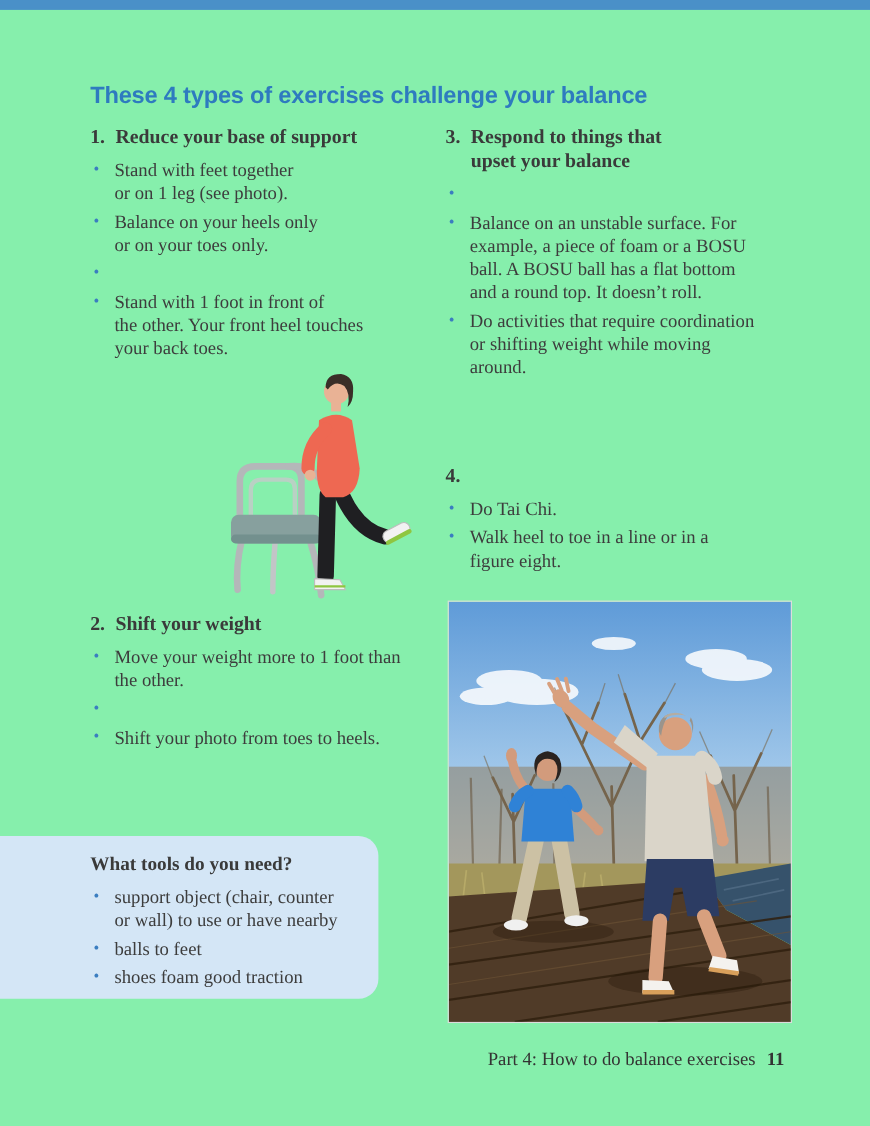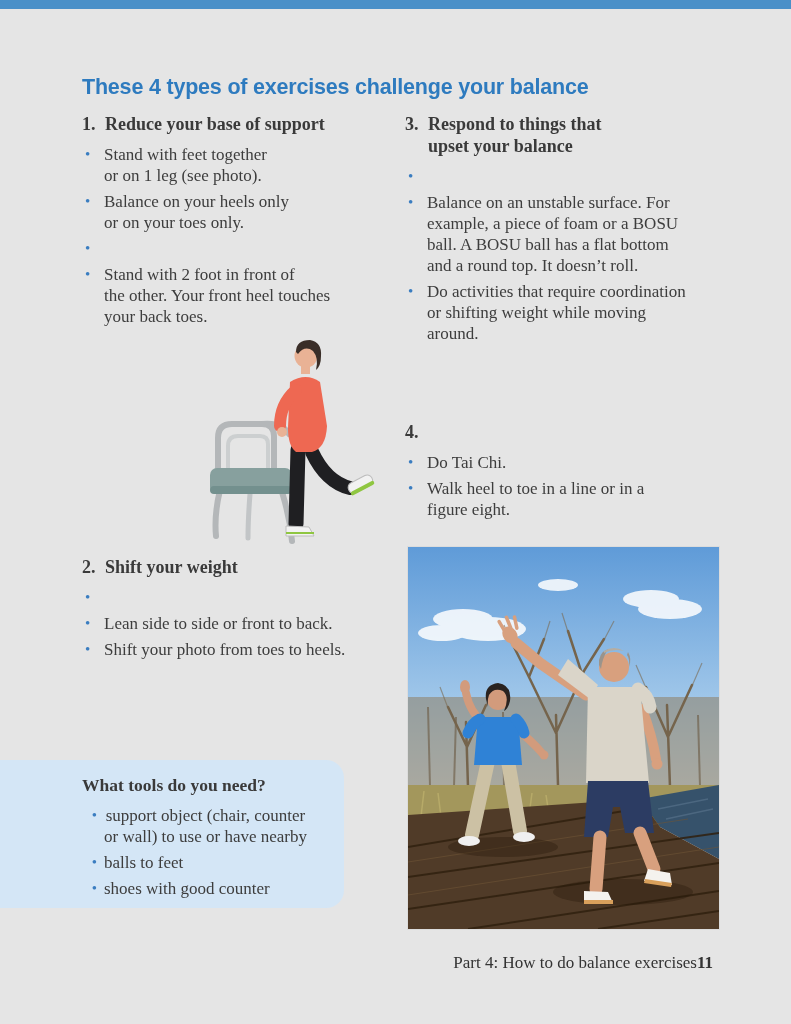--- a/index.html
+++ b/index.html
@@ -1,19 +1,19 @@
 <!DOCTYPE html>
 <html><head>
 <meta charset="utf-8">
 <style>
   html,body{margin:0;padding:0;background:#ffffff;}
   .page{
     position:relative;
     width:791px;height:1024px;
-    background:#e5e5e5;
+    background:#86efac;
     font-family:"Liberation Serif","DejaVu Serif",serif;
     color:#3d3d3d;
     overflow:hidden;
   }
   .topbar{
     position:absolute;left:0;top:0;width:791px;height:9px;
     background:#4a90c8;
   }
   .heading{
     position:absolute;left:82px;top:75px;margin:0;
@@ -25,33 +25,33 @@
   .sec-title{display:flex;font-weight:bold;font-size:18px;line-height:22px;color:#3a3a3a;}
   .sec-num{flex:none;width:23px;}
   .sec-title-text{white-space:pre-line;}
   .bullets{margin-top:9px;}
   .bullet{display:flex;margin-bottom:5px;font-size:17px;line-height:21px;color:#3d3d3d;}
   .dot{flex:none;width:19px;padding-left:3px;color:#3a7dc0;font-size:15px;}
   .bt{white-space:pre-line;}
   .toolsbox{
     position:absolute;left:0;top:760px;width:344px;height:148px;
     background:#d4e6f6;border-radius:0 18px 18px 0;
-    box-sizing:border-box;padding:14px 10px 0 82px;text-align:center;
+    box-sizing:border-box;padding:14px 10px 0 82px;
   }
   .toolsbox .sec-title{font-size:17.5px;}
   .illustration{position:absolute;left:190px;top:330px;width:195px;height:215px;}
   .photo{
     position:absolute;left:408px;top:547px;width:311px;height:382px;
     outline:1px solid #dcdcdc;
   }
   .footer{
     position:absolute;top:953px;right:78px;
     font-size:17px;color:#333;white-space:nowrap;
   }
-  .pagenum{font-weight:bold;margin-left:0;font-family:Liberation Serif, serif;}
+  .pagenum{font-weight:bold;margin-left:10px;font-family:Liberation Serif, serif;}
   svg{display:block;}
 </style>
 </head>
 <body>
 
 <div class="page">
 
   <div class="topbar"></div>
 
   <h1 class="heading">These 4 types of exercises challenge your balance</h1>
@@ -70,21 +70,21 @@
       <div class="bullet">
           <span class="dot">•</span>
           <span class="bt">Balance on your heels only
 or on your toes only.</span>
         </div>
       <div class="bullet">
           <span class="dot">•</span>
         </div>
       <div class="bullet">
           <span class="dot">•</span>
-          <span class="bt">Stand with 2 foot in front of
+          <span class="bt">Stand with 1 foot in front of
 the other. Your front heel touches
 your back toes.</span>
         </div>
     </div>
   </section>
 
   <div class="illustration">
     <svg width="195" height="215" viewBox="0 0 195 215">
       <g>
 
@@ -128,24 +128,25 @@
   </div>
 
   <section class="sec" style="left:82px;top:556px;width:330px">
     <div class="sec-title">
       <span class="sec-num">2.</span>
       <span class="sec-title-text">Shift your weight</span>
     </div>
     <div class="bullets">
       <div class="bullet">
           <span class="dot">•</span>
-        </div>
-      <div class="bullet">
-          <span class="dot">•</span>
-          <span class="bt">Lean side to side or front to back.</span>
+          <span class="bt">Move your weight more to 1 foot than
+the other.</span>
+        </div>
+      <div class="bullet">
+          <span class="dot">•</span>
         </div>
       <div class="bullet">
           <span class="dot">•</span>
           <span class="bt">Shift your photo from toes to heels.</span>
         </div>
     </div>
   </section>
 
   <section class="sec" style="left:405px;top:113px;width:330px">
     <div class="sec-title">
@@ -199,21 +200,21 @@
           <span class="dot">•</span>
           <span class="bt">support object (chair, counter
 or wall) to use or have nearby</span>
         </div>
       <div class="bullet">
           <span class="dot">•</span>
           <span class="bt">balls to feet</span>
         </div>
       <div class="bullet">
           <span class="dot">•</span>
-          <span class="bt">shoes with good counter</span>
+          <span class="bt">shoes foam good traction</span>
         </div>
     </div>
   </div>
 
   <div class="photo">
     <svg width="311" height="382" viewBox="0 0 311 382">
       <defs>
         <linearGradient id="sky" x1="0" y1="0" x2="0" y2="1">
           <stop offset="0" stop-color="#5f9bd8"></stop>
           <stop offset="0.7" stop-color="#a9cdec"></stop>

